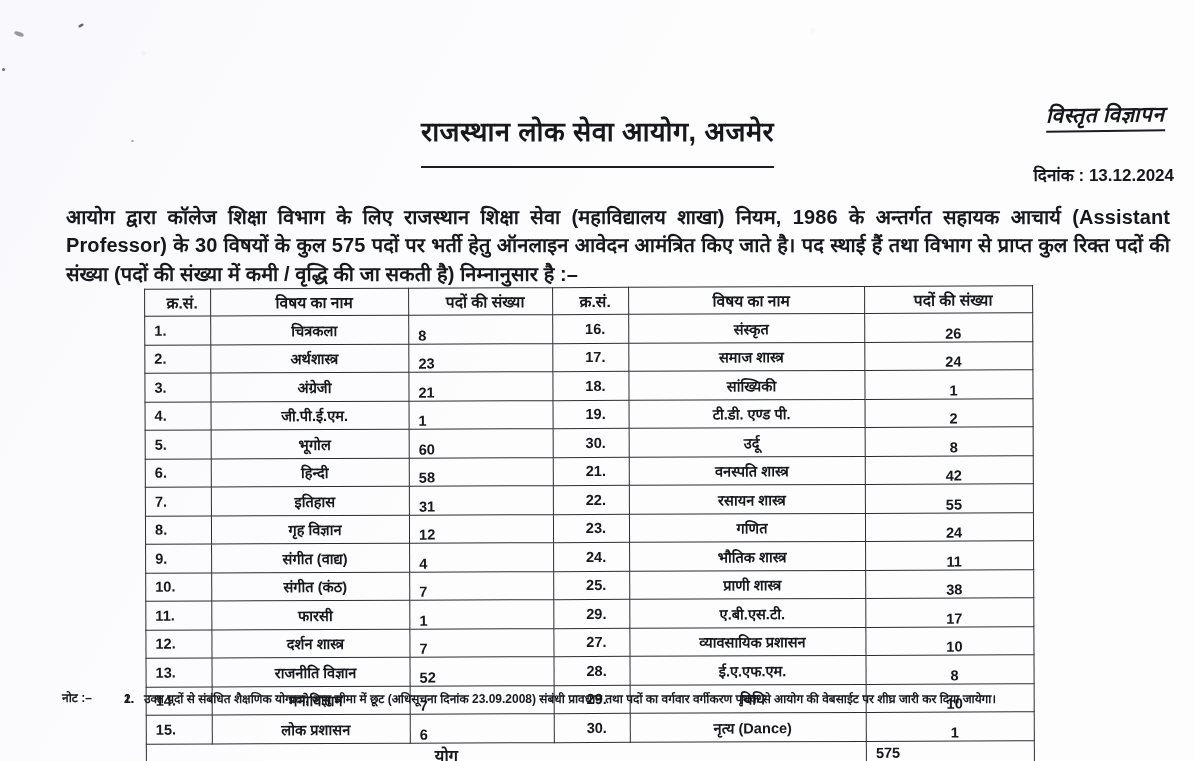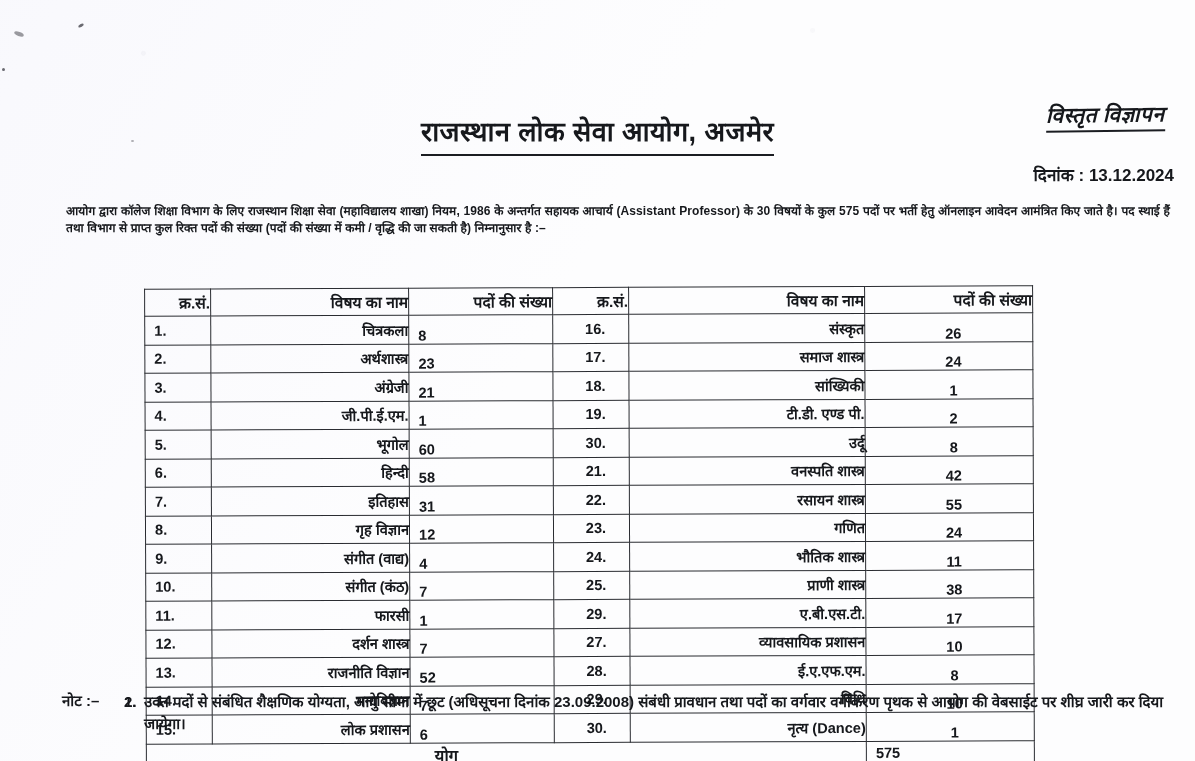--- a/index.html
+++ b/index.html
@@ -63,21 +63,21 @@
     left: 0;
     right: 0;
     top: 112px;
     text-align: center;
     font-size: 27px;
     font-weight: 700;
     letter-spacing: .4px;
   }
   .org-title span {
     border-bottom: 2.5px solid #1b1d22;
-    padding-bottom: 5px;
+    padding-bottom: 17px;
     display: inline-block;
   }
 
   .ad-number {
     position: absolute;
     left: 66px;
     top: 158px;
     font-size: 17.5px;
     font-weight: 600;
     white-space: nowrap;
@@ -95,21 +95,21 @@
     font-weight: 700;
     white-space: nowrap;
   }
 
   
   .intro {
     position: absolute;
     left: 66px;
     top: 203px;
     width: 1104px;
-    font-size: 12px;
+    font-size: 20px;
     line-height: 1.42;
     text-align: justify;
     font-weight: 600;
     letter-spacing: .1px;
   }
 
   
   .vac-table {
     position: absolute;
     left: 145px;
@@ -124,27 +124,27 @@
     border: 1.3px solid #2a2c31;
     padding: 0;
     height: 22.5px;
     vertical-align: middle;
     font-weight: 600;
   }
   .vac-table th {
     height: 26px;
     font-weight: 700;
     font-size: 15.6px;
-    text-align: right;
+    text-align: center;
   }
   .c-sn   { width: 56px;  text-align: left;  padding-left: 9px !important; }
-  .c-sub  { width: 188px; text-align: right;  padding-left: 9px !important; }
+  .c-sub  { width: 188px; text-align: center;  padding-left: 9px !important; }
   .c-cnt  { width: 134px; text-align: left;  padding-left: 9px !important; }
   .c-sn2  { width: 66px;  text-align: center;  padding-left: 9px !important; }
-  .c-sub2 { width: 226px; text-align: right;  padding-left: 9px !important; }
+  .c-sub2 { width: 226px; text-align: center;  padding-left: 9px !important; }
   .c-cnt2 { width: 158px; text-align: center;  padding-left: 9px !important; }
 
   .vac-table td.count-cell {
     font-weight: 600;
     padding-top: 5px !important;
     vertical-align: bottom;
   }
   .vac-table th.c-cnt, .vac-table th.c-cnt2 {
     vertical-align: middle;
   }
@@ -165,21 +165,21 @@
     padding-left: 9px !important;
     font-weight: 600;
   }
 
   
   .notes {
     position: absolute;
     left: 62px;
     top: 690px;
     width: 1110px;
-    font-size: 15px;
+    font-size: 12px;
     font-weight: 600;
     line-height: 1.45;
   }
   .notes-label {
     position: absolute;
     left: 0;
     top: 0;
     white-space: nowrap;
   }
   .note-list {

